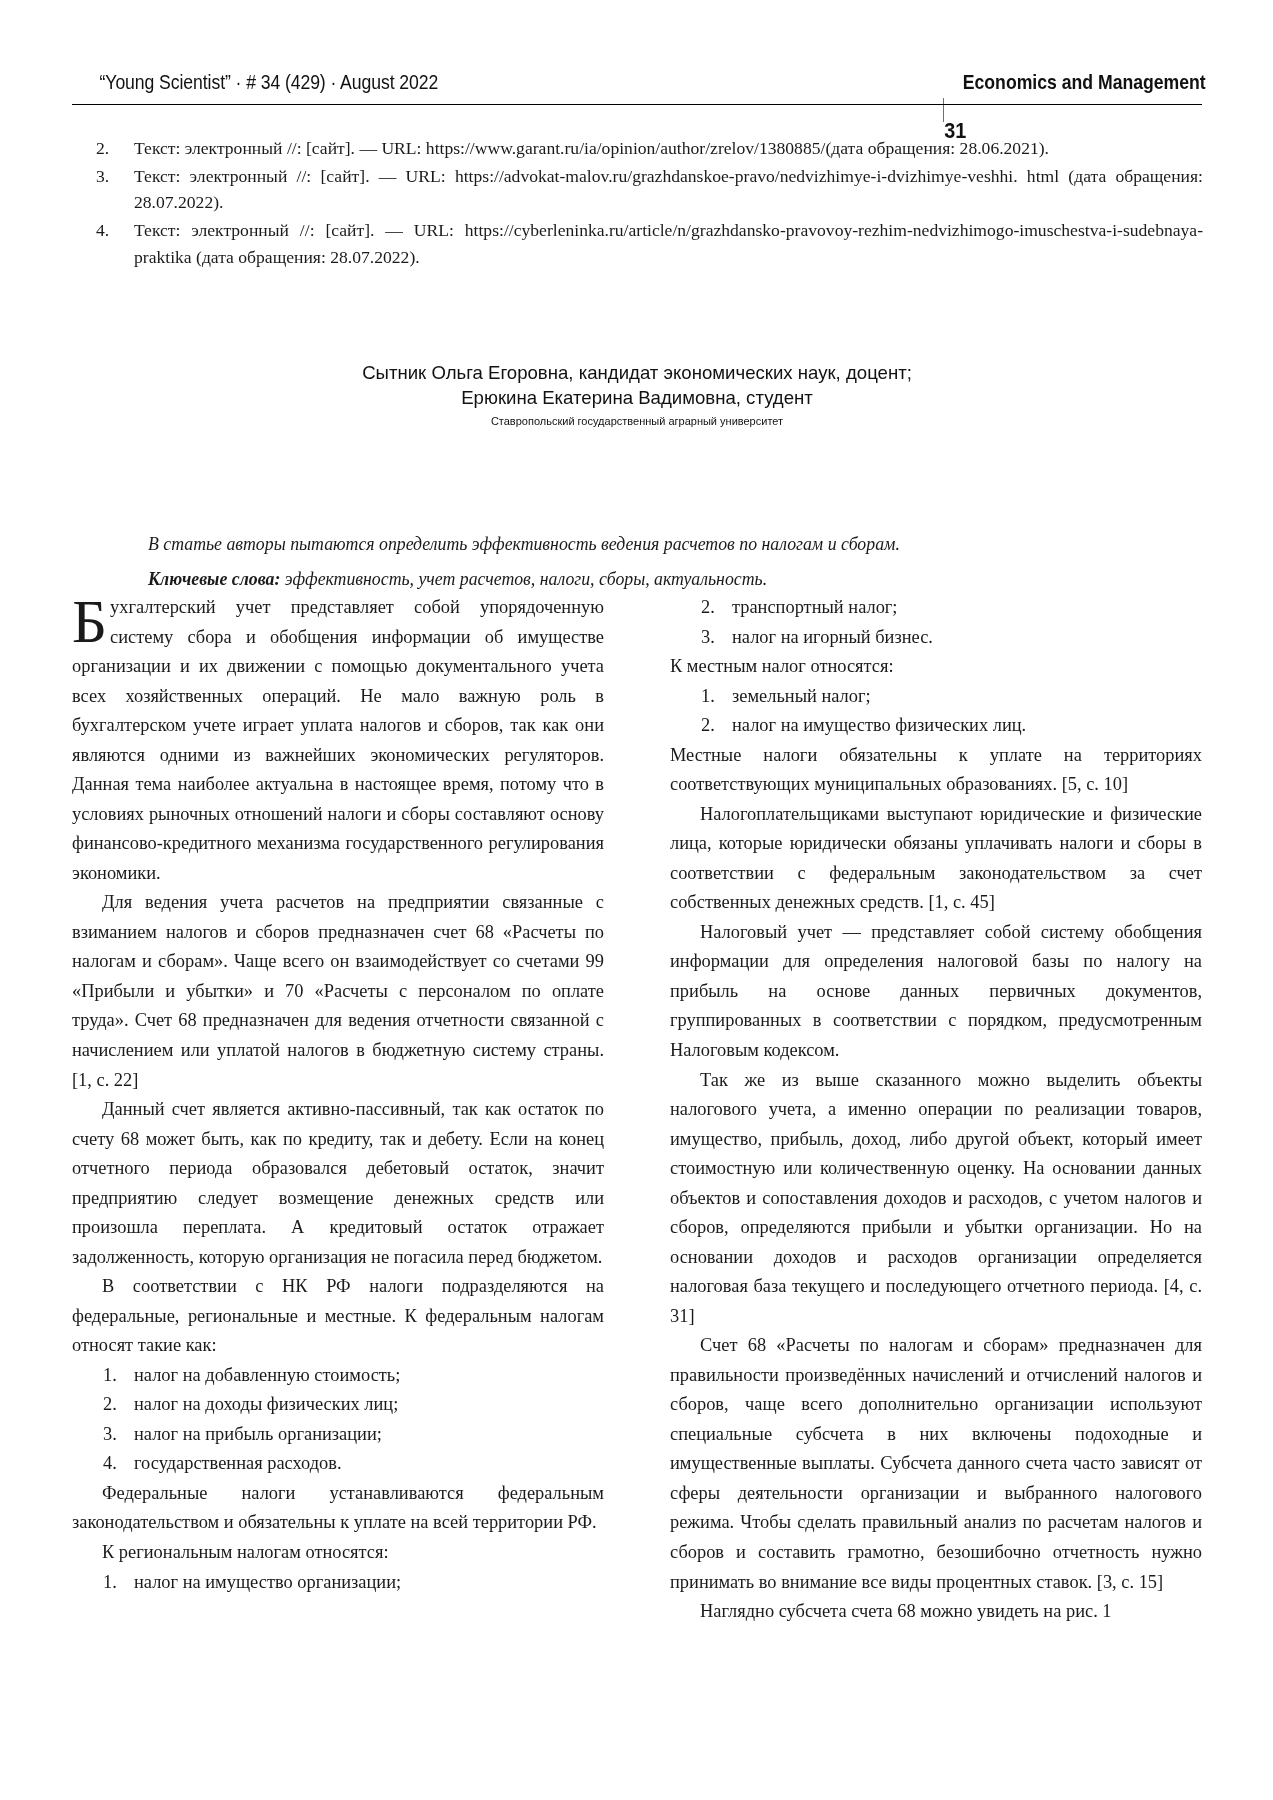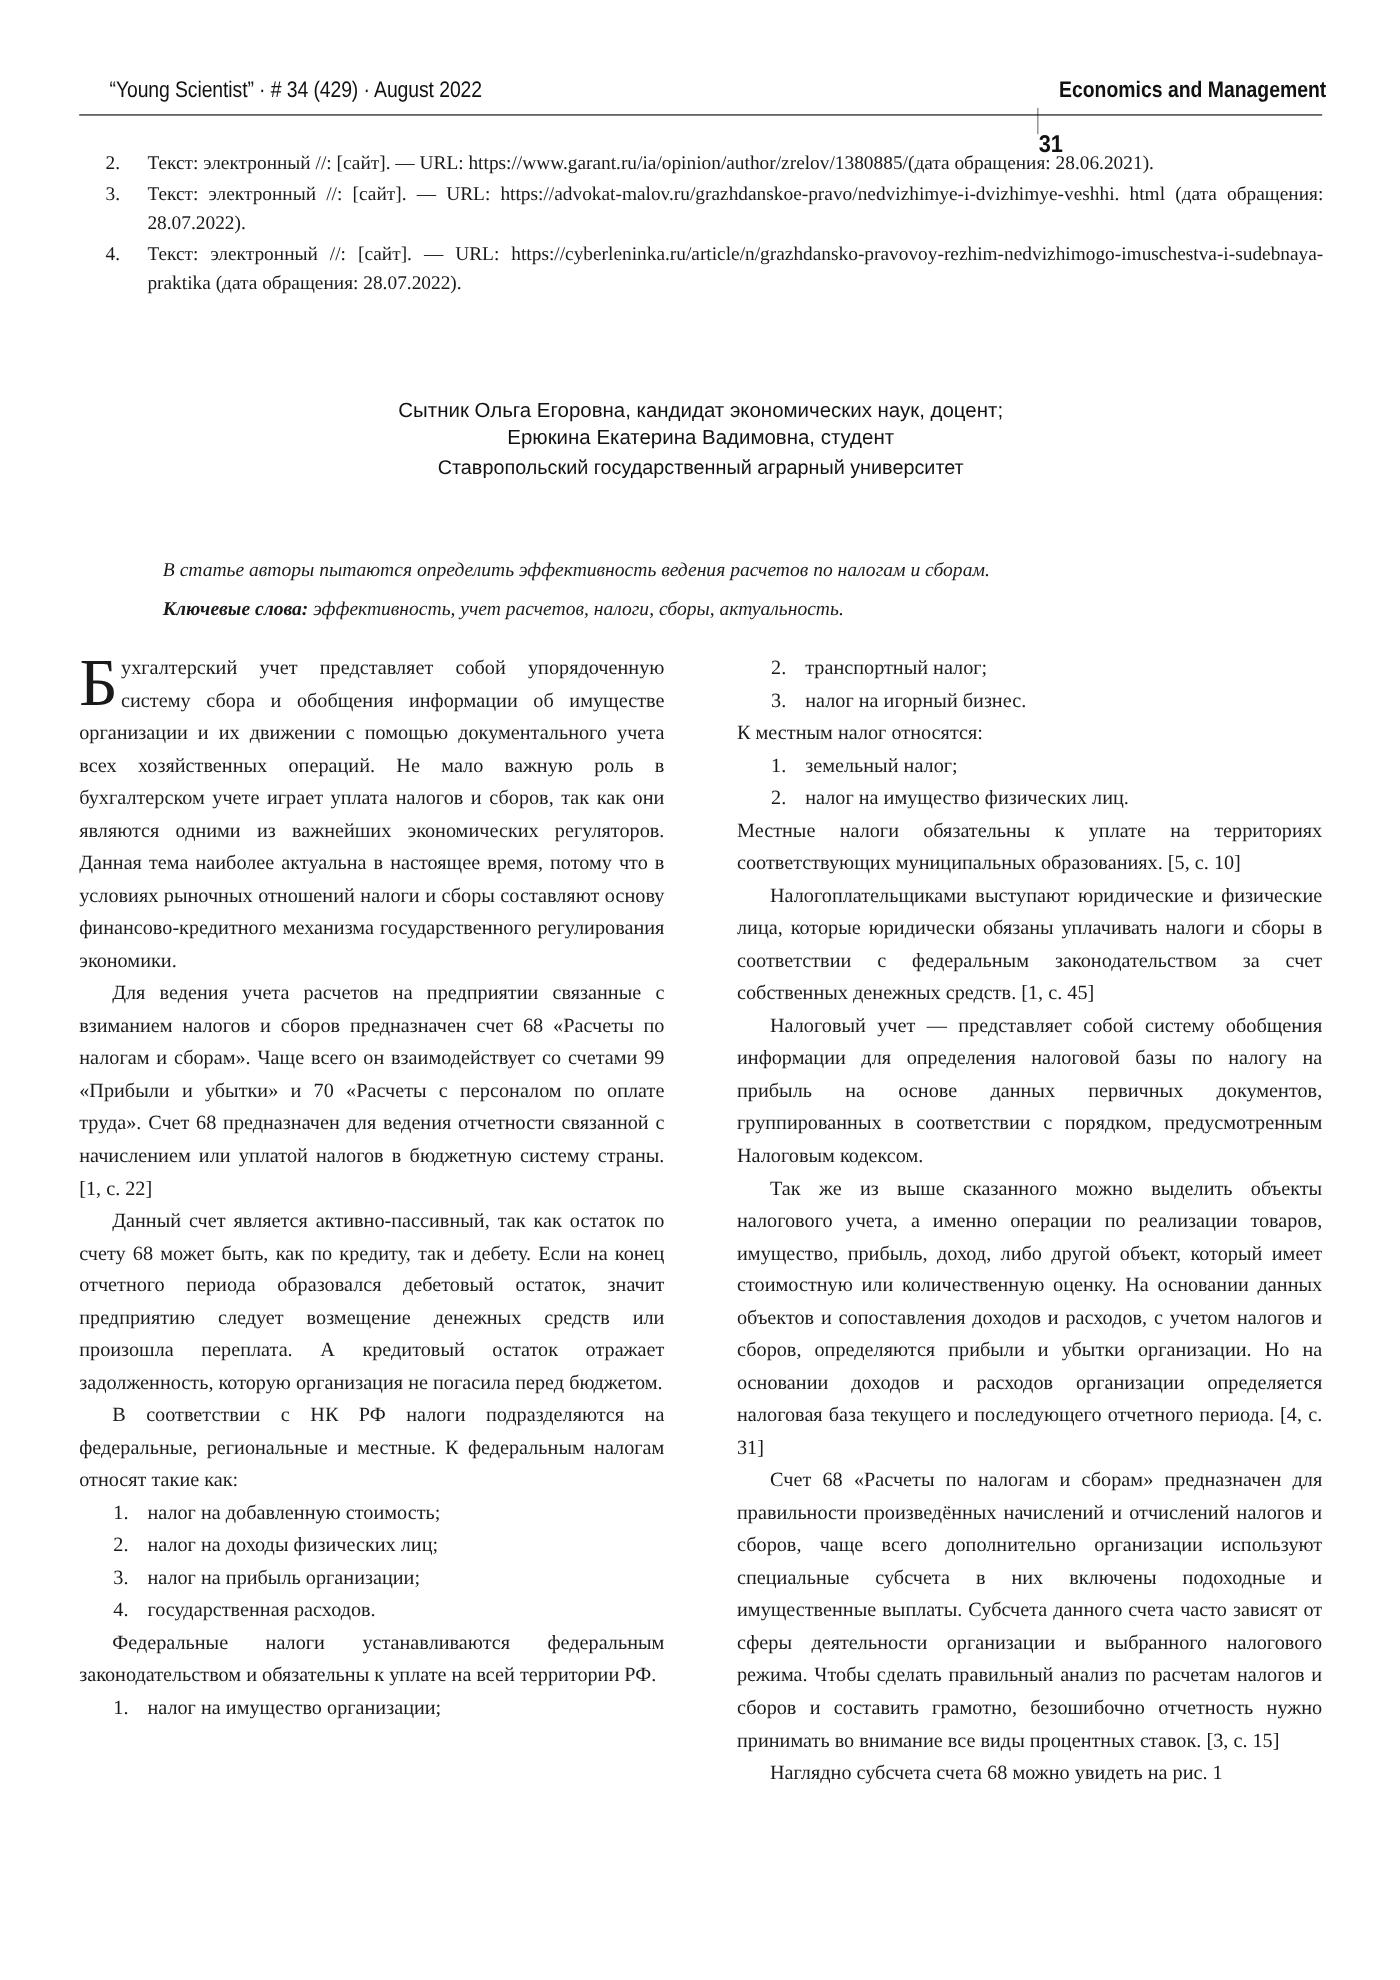--- a/index.html
+++ b/index.html
@@ -130,31 +130,31 @@
     margin: 0 0 22px 0;
   }
   .author {
     font-family: "Liberation Sans Narrow", "Liberation Sans", sans-serif;
     font-size: 18.6px;
     color: #111;
     line-height: 1.35;
   }
   .affil {
     font-family: "Liberation Sans Narrow", "Liberation Sans", sans-serif;
-    font-size: 18px;
+    font-size: 11px;
     color: #111;
     margin-top: 4px;
     line-height: 1.3;
   }
 
   
   .abstract {
     position: absolute;
     left: 148px;
-    top: 504px;
+    top: 530px;
     width: 980px;
     font-style: italic;
     font-size: 17.8px;
     line-height: 1.62;
   }
   .abstract p { margin: 0 0 6px 0; }
   .kw-label { font-weight: bold; font-style: italic; }
 
   
   .cols {
@@ -281,20 +281,21 @@
           <span class="li-num">3.</span>
           <span class="li-txt">налог на прибыль организации;</span>
         </li>
         <li>
           <span class="li-num">4.</span>
           <span class="li-txt">государственная расходов.</span>
         </li>
       </ol>
 
       <p>Федеральные налоги устанавливаются федеральным законодательством и обязательны к уплате на всей территории РФ.</p>
+      <p>К региональным налогам относятся:</p>
 
       <ol class="numlist">
         <li>
           <span class="li-num">1.</span>
           <span class="li-txt">налог на имущество организации;</span>
         </li>
       </ol>
     </div>
 
     <div class="col">

